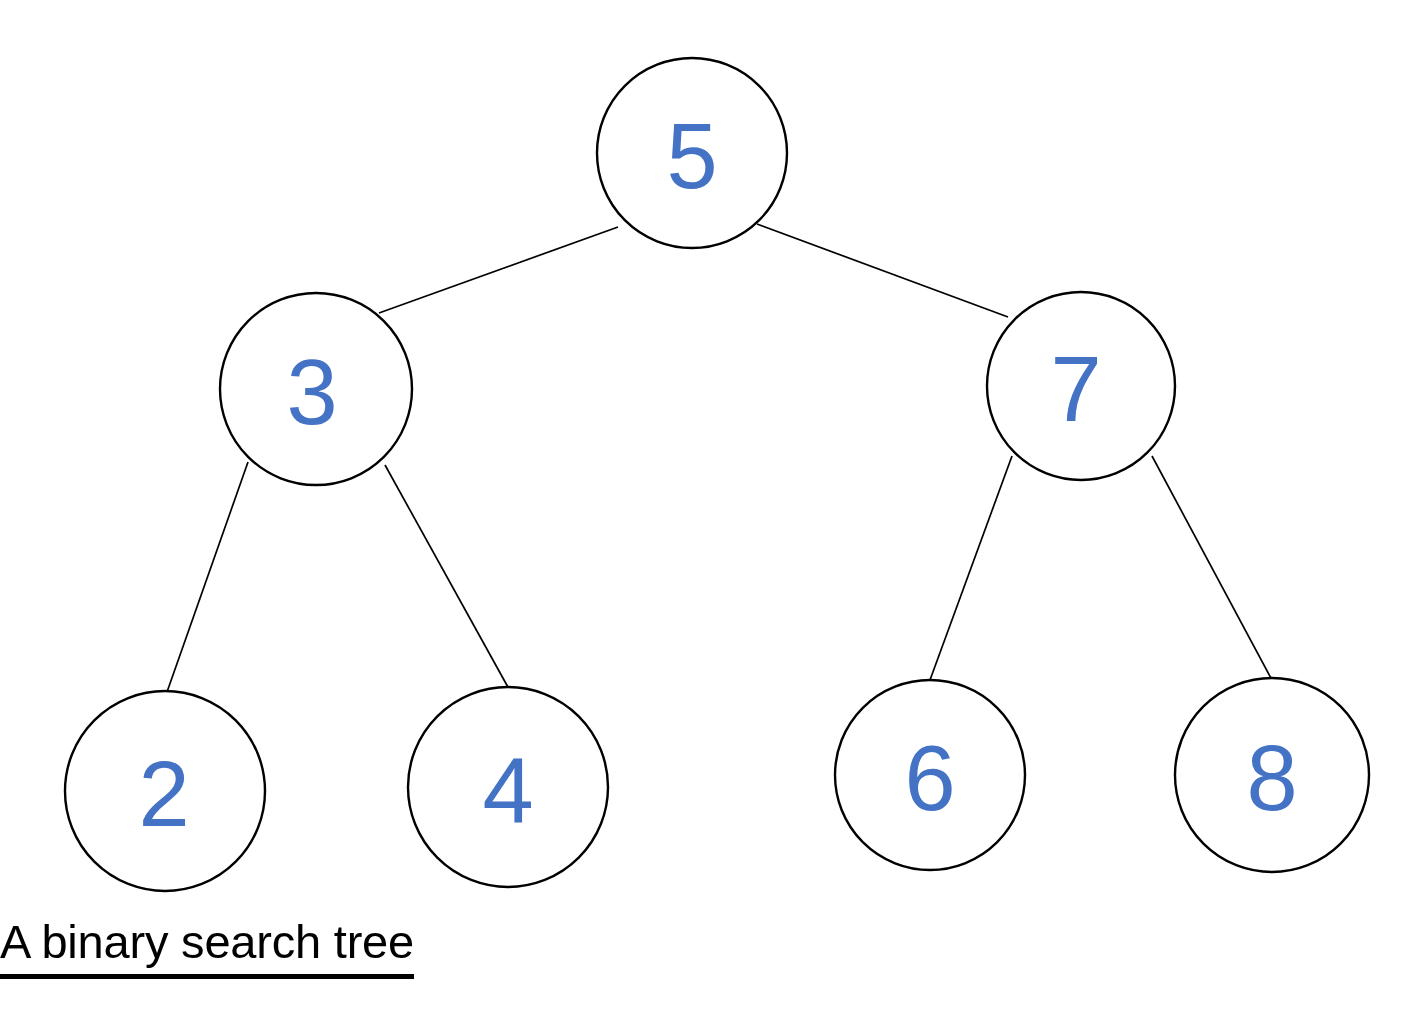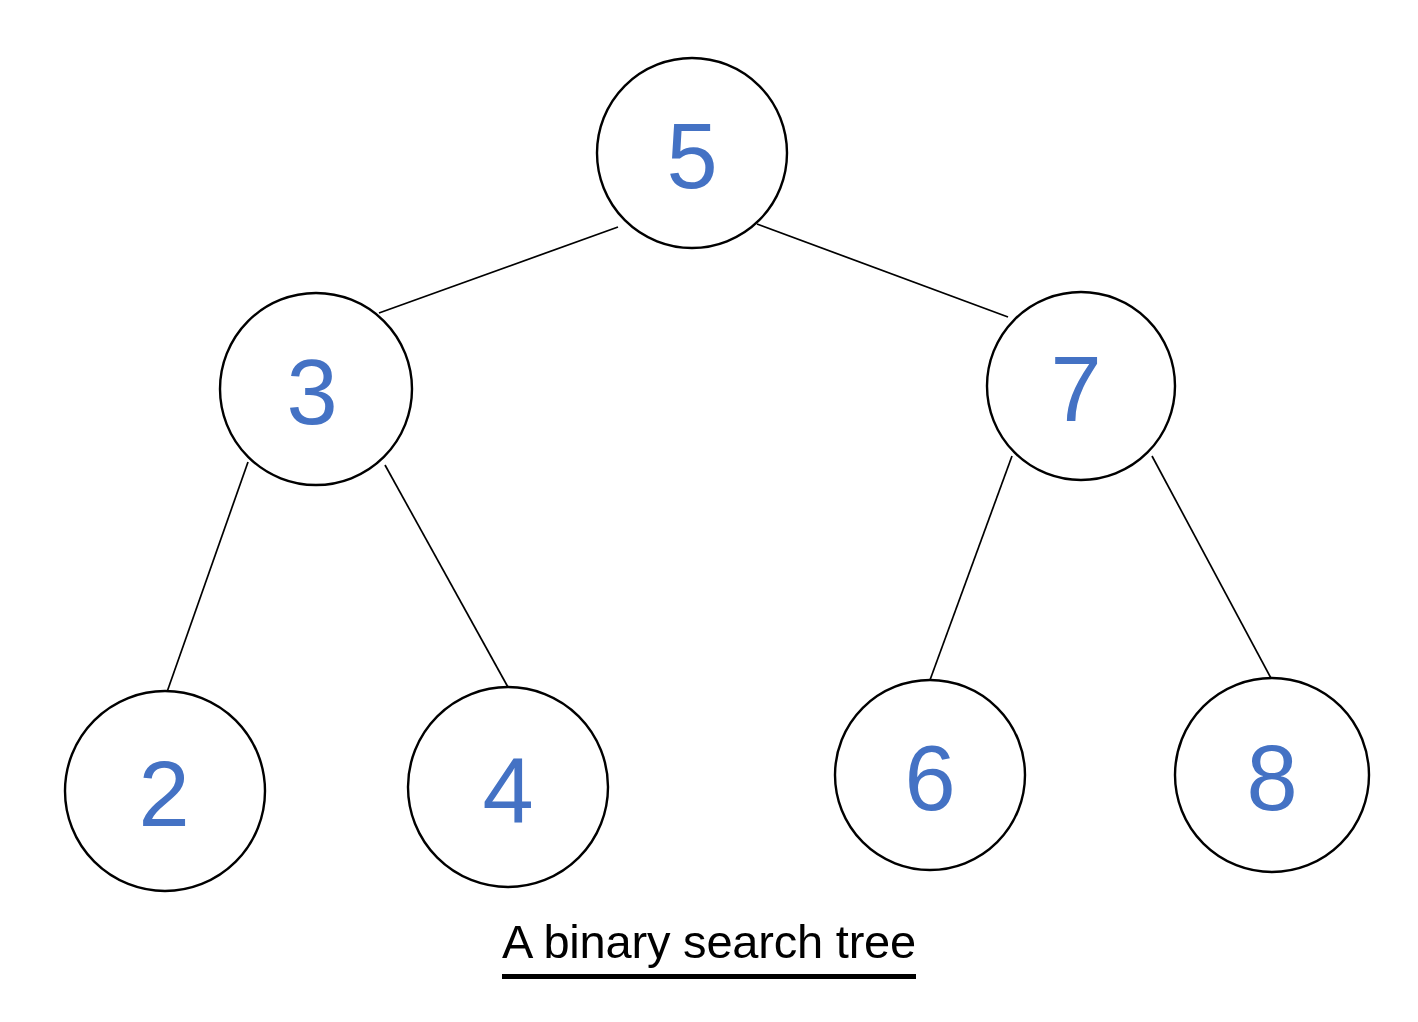--- a/index.html
+++ b/index.html
@@ -51,21 +51,21 @@
     font-weight: 400;
     text-anchor: middle;
     dominant-baseline: central;
   }
 
   #caption-block {
     position: absolute;
     left: 0;
     top: 916px;
     width: 1418px;
-    text-align: center;
+    text-align: left;
   }
 
   #caption-text {
     display: inline-block;
     font-family: "Liberation Sans", sans-serif;
     font-size: 47px;
     font-weight: 400;
     color: #000000;
     line-height: 1.12;
     letter-spacing: -0.2px;

